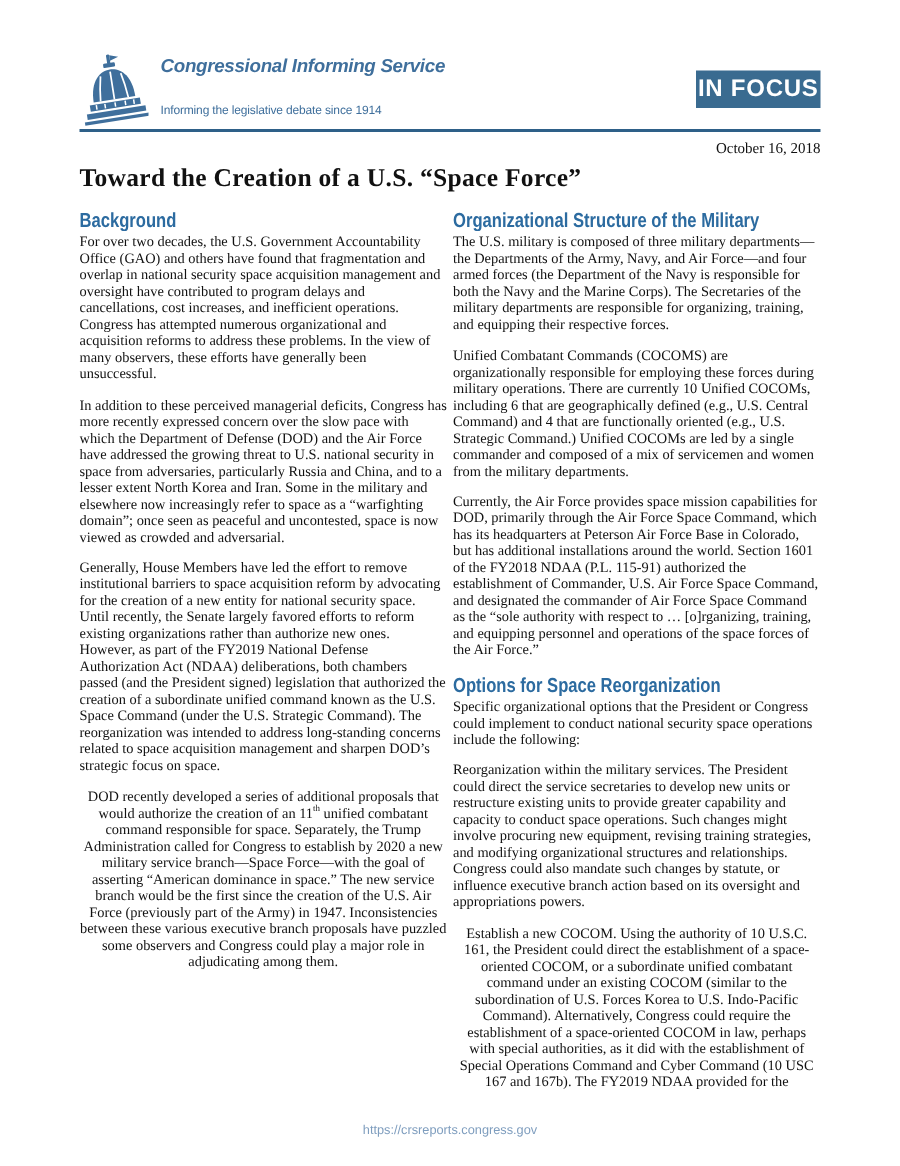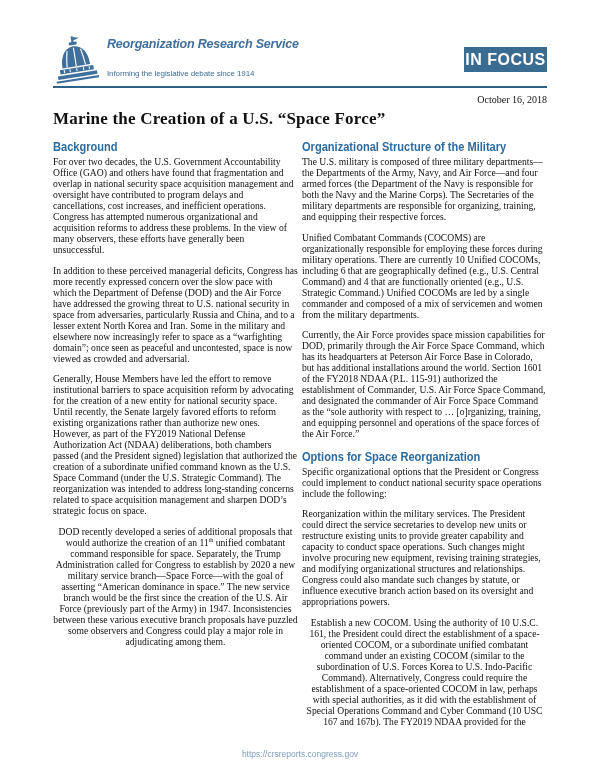--- a/index.html
+++ b/index.html
@@ -136,32 +136,32 @@
             <path d="M12,42 C12,22 22,14 31.5,14 C41,14 51,22 51,42 Z"></path>
             <path d="M31.5,16 V42 M22,19 Q19.5,30 18.5,42 M41,19 Q43.5,30 44.5,42" stroke="#ffffff" stroke-width="1.6" fill="none"></path>
             <rect x="8" y="44" width="47" height="6"></rect>
             <path d="M14,44.8 V49 M22,44.8 V49 M31.5,44.8 V49 M41,44.8 V49 M49,44.8 V49" stroke="#ffffff" stroke-width="1.4"></path>
             <rect x="4" y="52" width="55" height="5"></rect>
             <rect x="1" y="59" width="61" height="3"></rect>
           </g>
         </svg>
       </span>
       <div class="brand-text">
-        <div class="brand-name">Reorganization Research Service</div>
+        <div class="brand-name">Congressional Informing Service</div>
         <div class="brand-tagline">Informing the legislative debate since 1914</div>
       </div>
     </div>
     <div class="badge">IN FOCUS</div>
   </header>
 
   <div class="rule"></div>
 
   <div class="date">October 16, 2018</div>
 
-  <h1 class="title">Marine the Creation of a U.S. “Space Force”</h1>
+  <h1 class="title">Toward the Creation of a U.S. “Space Force”</h1>
 
   <main class="columns">
 
     <section class="col">
       <h2 class="section-heading">Background</h2>
       <p class="body-para">For over two decades, the U.S. Government Accountability Office (GAO) and others have found that fragmentation and overlap in national security space acquisition management and oversight have contributed to program delays and cancellations, cost increases, and inefficient operations. Congress has attempted numerous organizational and acquisition reforms to address these problems. In the view of many observers, these efforts have generally been unsuccessful.</p>
       <p class="body-para">In addition to these perceived managerial deficits, Congress has more recently expressed concern over the slow pace with which the Department of Defense (DOD) and the Air Force have addressed the growing threat to U.S. national security in space from adversaries, particularly Russia and China, and to a lesser extent North Korea and Iran. Some in the military and elsewhere now increasingly refer to space as a “warfighting domain”; once seen as peaceful and uncontested, space is now viewed as crowded and adversarial.</p>
       <p class="body-para">Generally, House Members have led the effort to remove institutional barriers to space acquisition reform by advocating for the creation of a new entity for national security space. Until recently, the Senate largely favored efforts to reform existing organizations rather than authorize new ones. However, as part of the FY2019 National Defense Authorization Act (NDAA) deliberations, both chambers passed (and the President signed) legislation that authorized the creation of a subordinate unified command known as the U.S. Space Command (under the U.S. Strategic Command). The reorganization was intended to address long-standing concerns related to space acquisition management and sharpen DOD’s strategic focus on space.</p>
       <p class="body-para"><span>DOD recently developed a series of additional proposals that would authorize the creation of an 11</span><sup>th</sup><span> unified combatant command responsible for space. Separately, the Trump Administration called for Congress to establish by 2020 a new military service branch—Space Force—with the goal of asserting “American dominance in space.” The new service branch would be the first since the creation of the U.S. Air Force (previously part of the Army) in 1947. Inconsistencies between these various executive branch proposals have puzzled some observers and Congress could play a major role in adjudicating among them.</span></p>
     </section>

